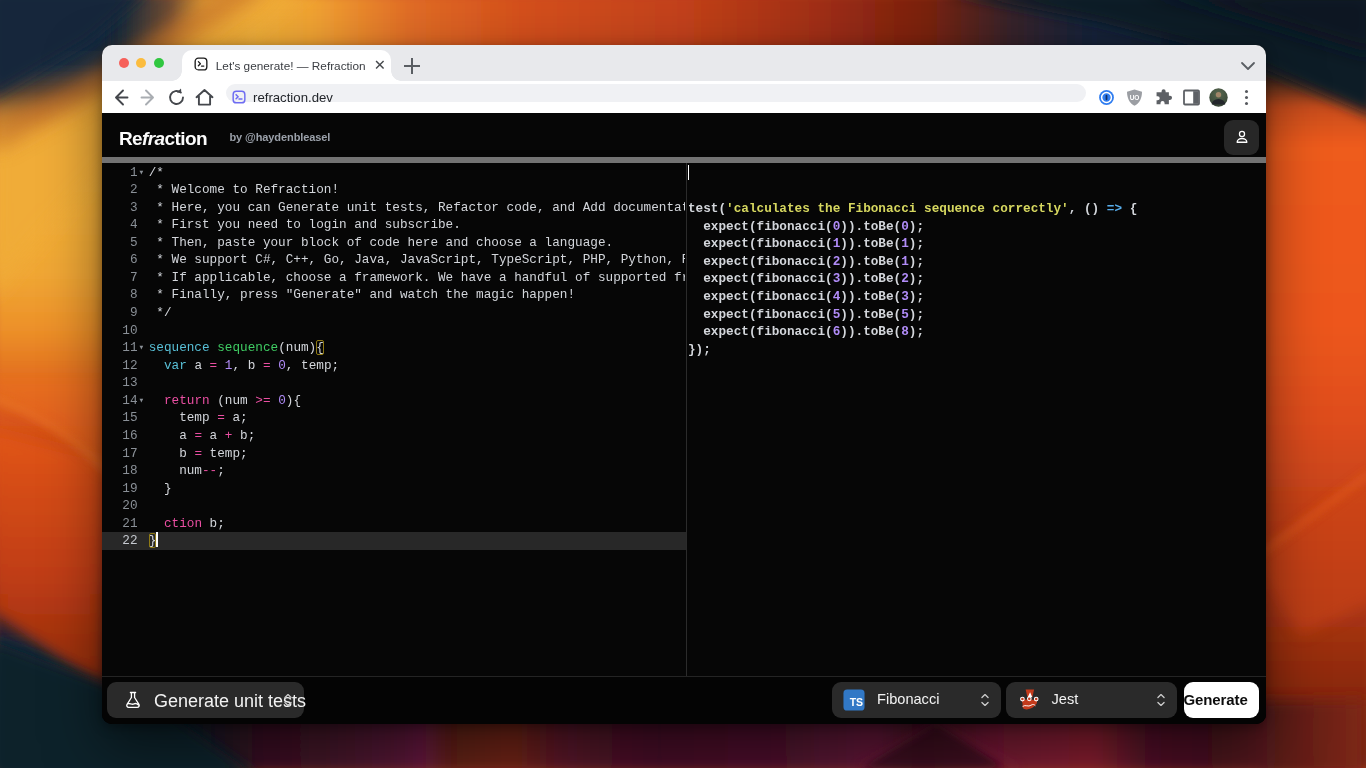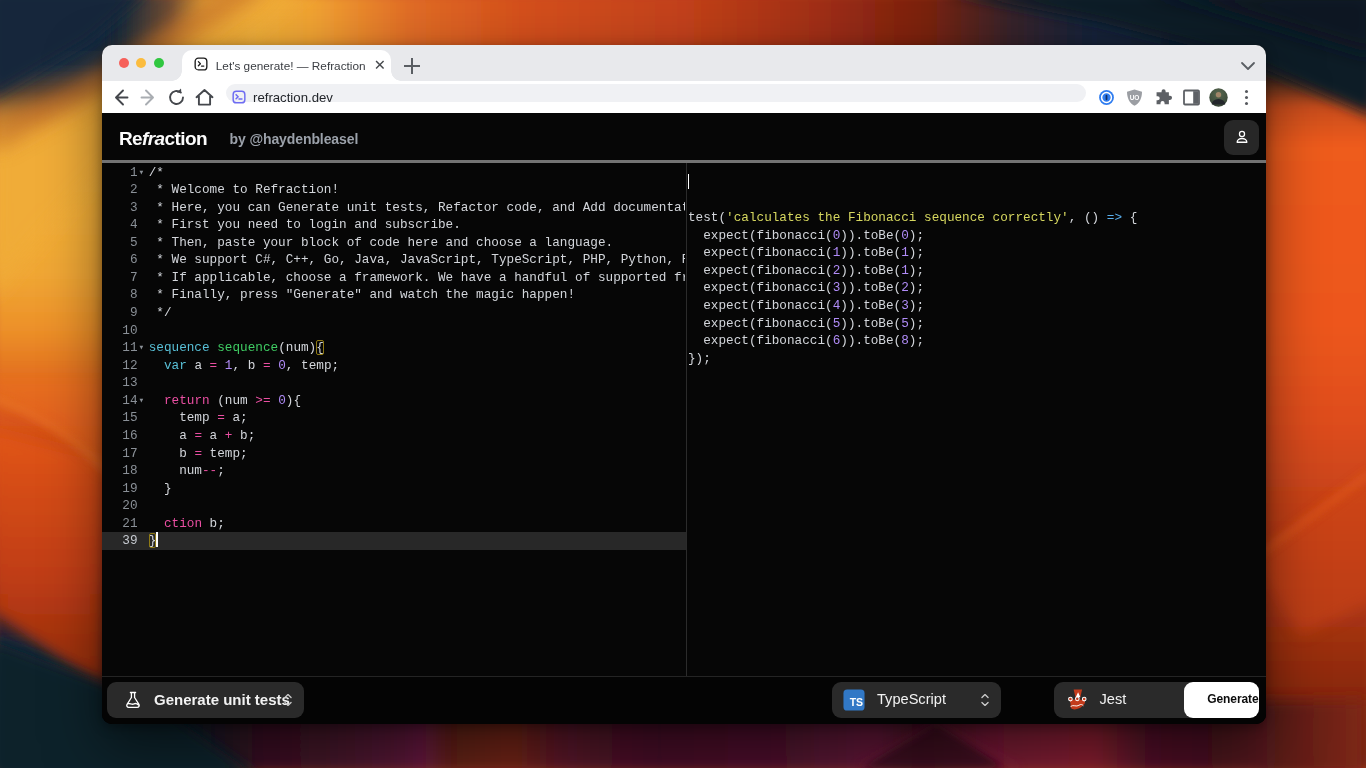--- a/index.html
+++ b/index.html
@@ -30,53 +30,53 @@
   .newtab:after  { content:""; position:absolute; left:7.3px; top:0; width:1.6px; height:16px; background:#5a5e63; }
   #stripchev { position:absolute; left:1138px; top:16px; width:16px; height:10px; }
   
   #toolbar { position:absolute; left:0; top:36px; width:100%; height:32.5px; background:#ffffff; }
   .navic { position:absolute; top:4px; width:25px; height:25px; }
   #urlbar { position:absolute; left:124px; top:3.5px; width:860px; height:18px; background:#f0f1f4; border-radius:13px; }
   #urlfav { position:absolute; left:6px; top:6px; width:14px; height:14px; }
   #urltext { position:absolute; left:27px; top:5.5px; font-size:13.2px; color:#23262b; }
   
   #page { position:absolute; left:0; top:68.5px; width:100%; height:610.5px; background:#060606; }
-  #hdr { position:absolute; left:0; top:0; width:100%; height:49.5px; border-bottom:3px solid #737373; background:#060606; }
+  #hdr { position:absolute; left:0; top:0; width:100%; height:49.5px; border-bottom:6px solid #737373; background:#060606; }
   #logo { position:absolute; left:17px; top:14.5px; font-size:19px; font-weight:bold; color:#fbfbfb; letter-spacing:-0.6px; }
   #logo i { font-style:italic; }
-  #byline { position:absolute; left:127.5px; top:18px; font-size:14px; font-weight:600; color:#9ba1aa; letter-spacing:-0.1px; }
+  #byline { position:absolute; left:127.5px; top:18px; font-size:11px; font-weight:600; color:#9ba1aa; letter-spacing:-0.1px; }
   #avbtn { position:absolute; left:1122px; top:7px; width:35px; height:35px; background:#272727; border-radius:9px; }
   
   #editors { position:absolute; left:0; top:50px; width:100%; height:512.5px; background:#060606; overflow:hidden; }
   #divider { position:absolute; left:583.5px; top:0; width:1px; height:513px; background:#2b2b2b; }
   .code { font-family:"Liberation Mono", monospace; font-size:12.7px; line-height:17.57px; white-space:pre; }
   #gutter { position:absolute; left:0; top:0.5px; width:35.5px; text-align:right; color:#8a9097; }
   #lcode { position:absolute; left:46.7px; top:0.5px; width:536px; overflow:hidden; color:#d3d6db; }
-  #rcode { position:absolute; left:586px; top:11px; width:570px; overflow:hidden; color:#d3d6db; }
+  #rcode { position:absolute; left:586px; top:2px; width:570px; overflow:hidden; color:#d3d6db;font-weight:bold; }
   .fold { position:absolute; left:36.5px; width:9px; color:#8a9097; font-size:9.5px; }
   #activeline { position:absolute; left:0; top:369.47px; width:583.5px; height:17.57px; background:#282828; }
   .cy { color:#58bfd6; } 
   .gr { color:#3fcc63; } 
   .pk { color:#ea4fa2; } 
   .pu { color:#b18cf8; } 
   .st { color:#d6d75f; } 
   .bl { color:#58aeec; } 
   .bm { outline:1px solid #8f7a14; outline-offset:-1px; border-radius:2px; }
   .cursor { display:inline-block; width:1.4px; height:15px; background:#fff; vertical-align:-3px; }
   
   #bottombar { position:absolute; left:0; top:562.5px; width:100%; height:48px; background:#040404; border-top:1px solid #242424; }
   .sel { position:absolute; top:5.5px; height:36px; background:#2a2a2a; border-radius:9px; color:#f2f2f2; }
   .sel .lbl { position:absolute; font-size:14.6px; font-weight:500; top:9px; white-space:nowrap; }
   #sel1 { left:5px; width:197px; }
-  #sel1 .lbl { left:47px; font-size:15px;font-weight:bold; }
+  #sel1 .lbl { left:47px; font-size:18px; }
   #sel2 { left:729.5px; width:169px; }
   #sel2 .lbl { left:45.5px; }
-  #sel3 { left:903.5px; width:171px;margin-left:48px; }
+  #sel3 { left:903.5px; width:171px; }
   #sel3 .lbl { left:46px; }
-  #genbtn { position:absolute; left:1081.5px; top:5.5px; width:75px; height:36px; background:#fff; border-radius:9px; color:#0c0c0c; font-size:12px; font-weight:600; text-align:right; line-height:35px; letter-spacing:-0.1px; }
+  #genbtn { position:absolute; left:1081.5px; top:5.5px; width:75px; height:36px; background:#fff; border-radius:9px; color:#0c0c0c; font-size:15px; font-weight:600; text-align:left; line-height:35px; letter-spacing:-0.1px; }
   .chev { position:absolute; right:9px; top:10px; width:14px; height:16px; }
 </style>
 </head>
 <body>
 <svg id="wall" viewBox="0 0 1366 768" preserveAspectRatio="none">
   <defs>
     <filter id="b4" x="-25%" y="-25%" width="150%" height="150%">
         <feGaussianBlur stdDeviation="4"></feGaussianBlur>
       </filter>
     <filter id="b7" x="-35%" y="-35%" width="170%" height="170%">
@@ -293,21 +293,21 @@
 12
 13
 14
 15
 16
 17
 18
 19
 20
 21
-<span style="color:#c6cad0">39</span></div>
+<span style="color:#c6cad0">22</span></div>
       <div class="fold code" style="top:0.5px">▾</div>
       <div class="fold code" style="top:176.2px">▾</div>
       <div class="fold code" style="top:228.9px">▾</div>
       <div id="lcode" class="code">/*
  * Welcome to Refraction!
  * Here, you can Generate unit tests, Refactor code, and Add documentation.
  * First you need to login and subscribe.
  * Then, paste your block of code here and choose a language.
  * We support C#, C++, Go, Java, JavaScript, TypeScript, PHP, Python, Ruby, and Swift.
  * If applicable, choose a framework. We have a handful of supported frameworks.
@@ -347,21 +347,21 @@
         <span class="lbl">Generate unit tests</span>
         <svg class="chev" viewBox="0 0 16 18">
             <path d="M4.5 6.2 L8 2.8 L11.5 6.2 M4.5 11.8 L8 15.2 L11.5 11.8" fill="none" stroke="#cccccc" stroke-width="1.5" stroke-linecap="round" stroke-linejoin="round"></path>
           </svg>
       </div>
       <div class="sel" id="sel2">
         <svg style="position:absolute;left:11px;top:7px;width:22px;height:22px" viewBox="0 0 24 24">
             <rect x="0.5" y="0.5" width="23" height="23" rx="4" fill="#3178c6"></rect>
             <text x="14.6" y="19" font-size="11.5" font-weight="bold" fill="#fff" text-anchor="middle" font-family="Liberation Sans">TS</text>
           </svg>
-        <span class="lbl">TypeScript</span>
+        <span class="lbl">Fibonacci</span>
         <svg class="chev" viewBox="0 0 16 18">
             <path d="M4.5 6.2 L8 2.8 L11.5 6.2 M4.5 11.8 L8 15.2 L11.5 11.8" fill="none" stroke="#cccccc" stroke-width="1.5" stroke-linecap="round" stroke-linejoin="round"></path>
           </svg>
       </div>
       <div class="sel" id="sel3">
         <svg style="position:absolute;left:12px;top:7px;width:23px;height:23px" viewBox="0 0 24 24">
           <path d="M8.0 0.6 L16.8 0.6 L15.0 8.4 L9.8 8.4 Z" fill="#c33b1c"></path>
           <path d="M12.6 3.4 L15.0 8.6 L10.2 8.6 Z" fill="#fff"></path>
           <path d="M3.9 11.0 C3.7 13.6 5.3 14.8 4.7 17.0 C4.1 19.6 6.2 21.7 9.3 21.3 C13.6 20.8 16.9 18.6 19.2 15.6 C20.7 13.6 19.9 11.4 17.5 11.2 C13.8 10.9 6.3 10.8 3.9 11.0 Z" fill="#c33b1c"></path>
           <path d="M4.9 18.2 C7.7 15.9 10.7 19.1 13.5 17.0 C15.6 15.4 17.2 16.4 18.1 17.4" fill="none" stroke="#fff" stroke-width="1.0"></path>

